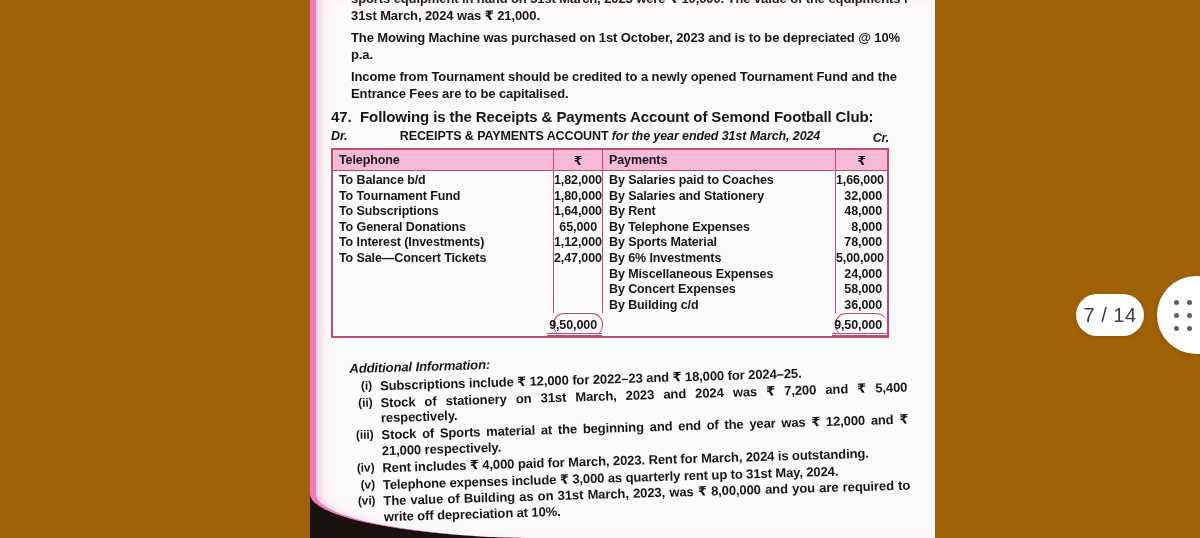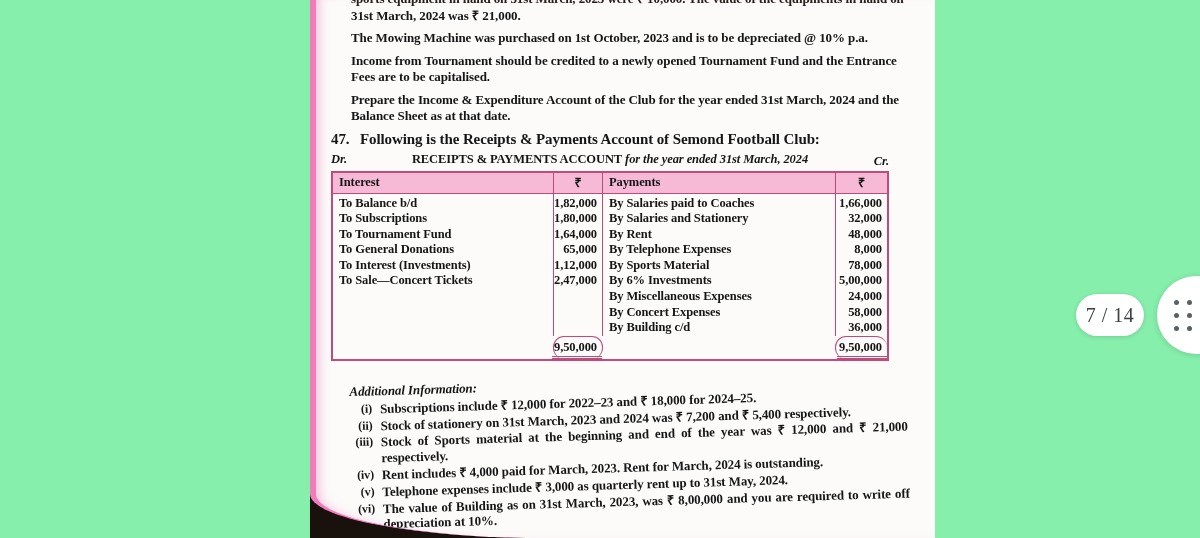--- a/index.html
+++ b/index.html
@@ -1,19 +1,19 @@
 <!DOCTYPE html>
 <html><head>
 <meta charset="utf-8">
 <style>
   * { margin:0; padding:0; box-sizing:border-box; }
   body { font-family: "Liberation Sans", "DejaVu Sans", sans-serif; }
   #stage {
     position:relative; width:1200px; height:538px;
-    background:#86efac; overflow:hidden;font-family:Liberation Serif, serif;
+    background:#a16207; overflow:hidden;
   }
   
   .photo {
     position:absolute; left:310px; top:0; width:625px; height:538px;
     background:#18110c; 
   }
   .page {
     position:absolute; inset:0;
     background:#fcfbfa;
     border-left:6px solid #f07cbc;
@@ -98,46 +98,45 @@
 
   <div class="photo">
     <div class="page">
       <div class="content">
 
         <div class="intro">
           <div class="clip-line">sports equipment in hand on 31st March, 2023 were ₹ 10,000. The value of the equipments in hand on</div>
           <div class="para">31st March, 2024 was ₹ 21,000.</div>
           <div class="para">The Mowing Machine was purchased on 1st October, 2023 and is to be depreciated @ 10% p.a.</div>
           <div class="para">Income from Tournament should be credited to a newly opened Tournament Fund and the Entrance Fees are to be capitalised.</div>
-          <div class="para">Prepare the Income &amp; Expenditure Account of the Club for the year ended 31st March, 2024 and the Balance Sheet as at that date.</div>
         </div>
 
         <div class="q-line">
           <span class="q-num">47.</span><span class="q-text">Following is the Receipts &amp; Payments Account of Semond Football Club:</span>
         </div>
 
         <div class="acct-head">
           <span class="dr">Dr.</span>
           <span class="acct-title"><b>RECEIPTS &amp; PAYMENTS ACCOUNT</b><span class="sub"> for the year ended 31st March, 2024</span></span>
           <span class="cr">Cr.</span>
         </div>
 
         <div class="ledger">
           <div class="t-grid t-headrow">
-            <div class="h-receipts">Interest</div>
+            <div class="h-receipts">Telephone</div>
             <div class="h-amt1">₹</div>
             <div class="h-payments">Payments</div>
             <div class="h-amt2">₹</div>
           </div>
 
           <div class="t-grid t-body">
             <div class="colv">
               <div class="cell lbl">To  Balance b/d</div>
+              <div class="cell lbl">To  Tournament Fund</div>
               <div class="cell lbl">To  Subscriptions</div>
-              <div class="cell lbl">To  Tournament Fund</div>
               <div class="cell lbl">To  General Donations</div>
               <div class="cell lbl">To  Interest (Investments)</div>
               <div class="cell lbl">To  Sale—Concert Tickets</div>
             </div>
             <div class="colv c-amt1">
               <div class="cell amt">1,82,000</div>
               <div class="cell amt">1,80,000</div>
               <div class="cell amt">1,64,000</div>
               <div class="cell amt">65,000</div>
               <div class="cell amt">1,12,000</div>

